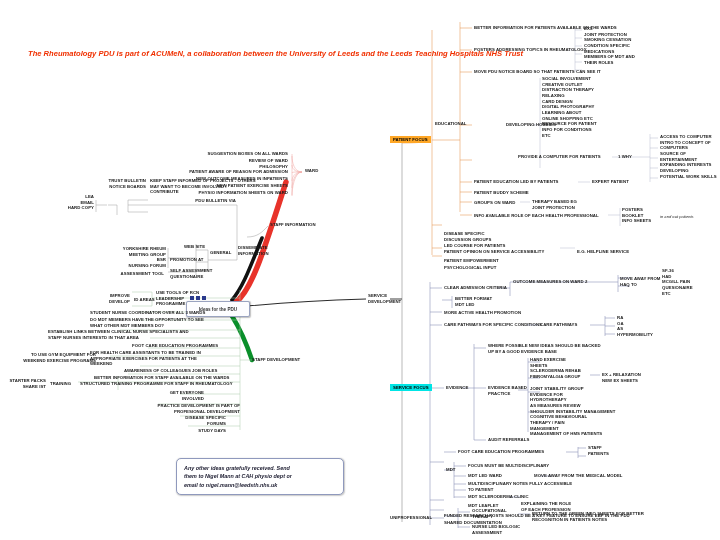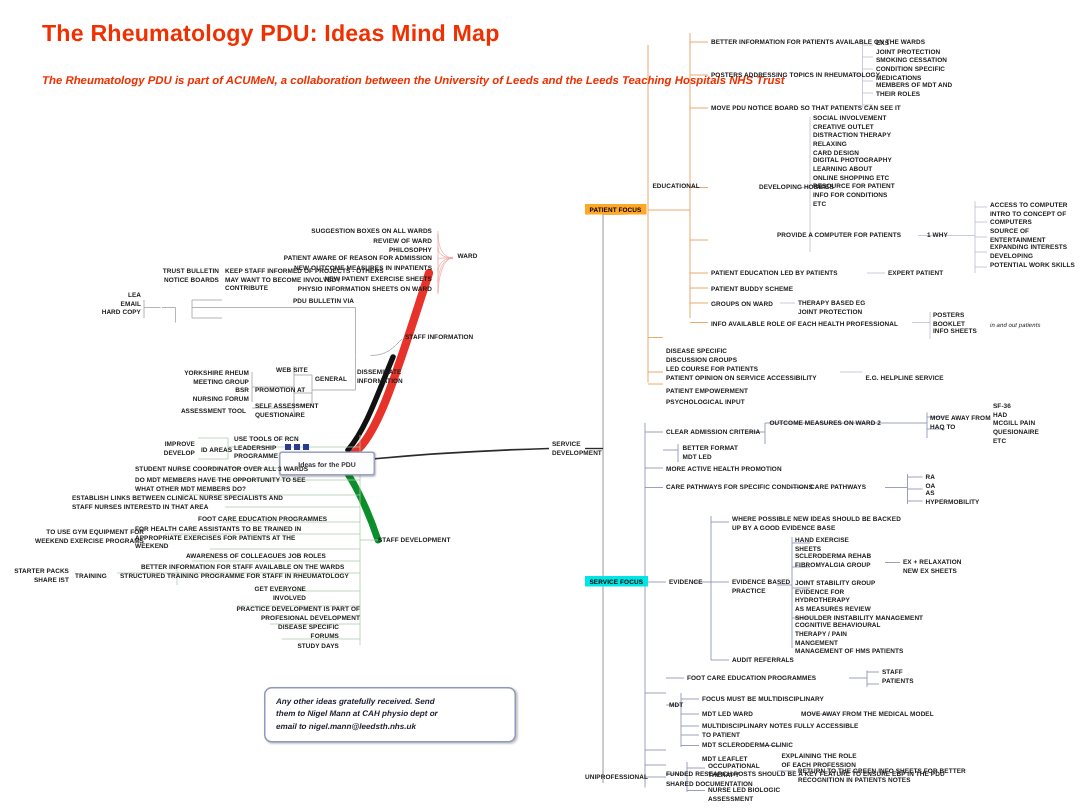--- a/index.html
+++ b/index.html
@@ -285,21 +285,20 @@
       <path d="M540,476 L552,476"></path>
       <path d="M509,497 L520,497"></path>
       <path d="M444,516 L458,516"></path>
       <path d="M458,508 L458,528"></path>
       <path d="M458,512 L470,512"></path>
       <path d="M458,527 L470,527"></path>
       <path d="M518,514 L530,514"></path>
     </g>
   </svg>
 
-  <div class="ttl">The Rheumatology PDU: Ideas Mind Map</div>
   <div class="sub">The Rheumatology PDU is part of ACUMeN, a collaboration between the
 University of Leeds and the Leeds Teaching Hospitals NHS Trust</div>
 
   <div class="center-dots">
       <i></i>
       <i></i>
       <i></i>
     </div>
   <div class="center-node">Ideas for the PDU</div>
 

